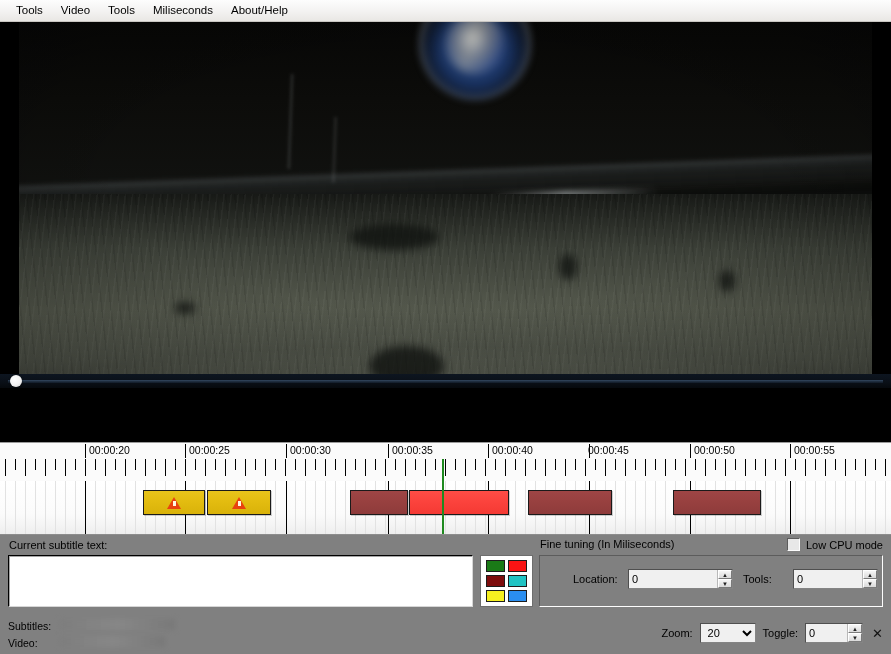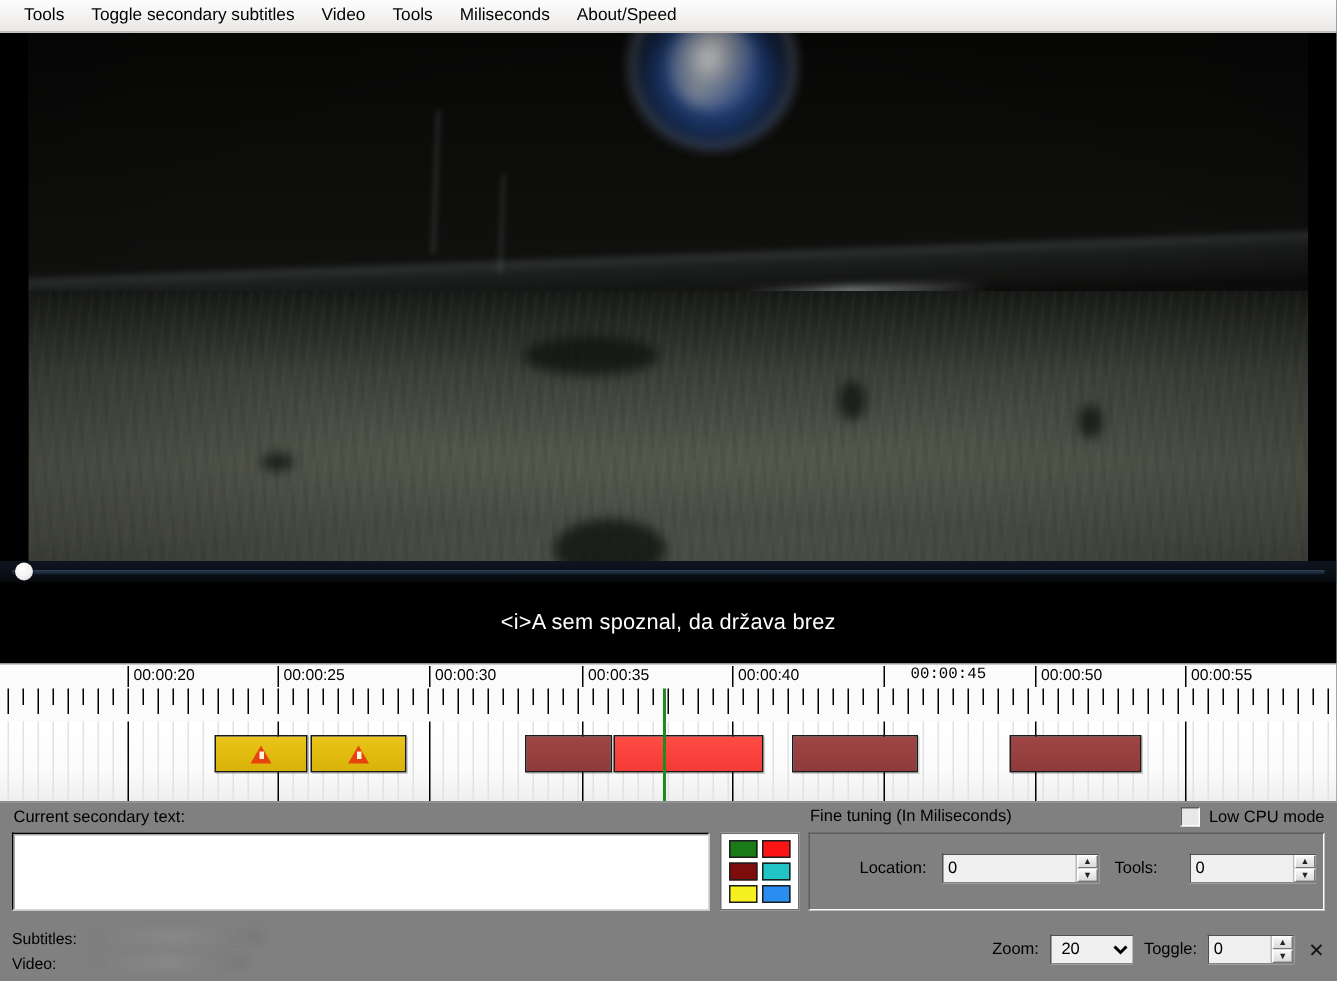--- a/index.html
+++ b/index.html
@@ -320,25 +320,24 @@
     line-height:13px; padding:0 2px; font-weight:400;
   }
 </style>
 </head>
 <body>
 
 <div id="app">
 
   <div id="menubar">
       <div class="menu-item">Tools</div>
-      <div class="menu-item">Toggle secondary subtitles</div>
       <div class="menu-item">Video</div>
       <div class="menu-item">Tools</div>
       <div class="menu-item">Miliseconds</div>
-      <div class="menu-item">About/Speed</div>
+      <div class="menu-item">About/Help</div>
     </div>
 
   <div id="video-pane">
     <div id="video-frame">
       <div class="vid-sky"></div>
       <div class="vid-emblem">
         <div class="vid-emblem-in"></div>
       </div>
       <div class="vid-post1"></div>
       <div class="vid-post2"></div>
@@ -356,37 +355,36 @@
       <div class="vid-vig"></div>
     </div>
 
     <div id="seekbar">
       <div id="seek-track"></div>
       <div id="seek-handle" style="left: 10.178px;"></div>
     </div>
   </div>
 
   <div id="subtitle-display">
-    <div>&lt;i&gt;A sem spoznal, da država brez</div>
   </div>
 
   <div id="timeline">
     <div id="tl-labels">
         <div class="tl-labeltick" style="left: 85px;"></div>
         <div class="tl-label" style="left: 85px;">00:00:20</div>
         <div class="tl-labeltick" style="left: 185px;"></div>
         <div class="tl-label" style="left: 185px;">00:00:25</div>
         <div class="tl-labeltick" style="left: 286px;"></div>
         <div class="tl-label" style="left: 286px;">00:00:30</div>
         <div class="tl-labeltick" style="left: 388px;"></div>
         <div class="tl-label" style="left: 388px;">00:00:35</div>
         <div class="tl-labeltick" style="left: 488px;"></div>
         <div class="tl-label" style="left: 488px;">00:00:40</div>
         <div class="tl-labeltick" style="left: 589px;"></div>
-        <div class="tl-label" style="left: 603px; font-family: Liberation Mono, monospace;">00:00:45</div>
+        <div class="tl-label" style="left: 584px;">00:00:45</div>
         <div class="tl-labeltick" style="left: 690px;"></div>
         <div class="tl-label" style="left: 690px;">00:00:50</div>
         <div class="tl-labeltick" style="left: 790px;"></div>
         <div class="tl-label" style="left: 790px;">00:00:55</div>
       </div>
     <div id="tl-ticks">
         <div class="tk tall" style="left: 5px;"></div>
         <div class="tk short" style="left: 15px;"></div>
         <div class="tk tall" style="left: 25px;"></div>
         <div class="tk short" style="left: 35px;"></div>
@@ -579,21 +577,21 @@
         </div>
         <div class="tl-block blk-dark" style="left: 350px; width: 58px;"></div>
         <div class="tl-block blk-red" style="left: 409px; width: 100px;"></div>
         <div class="tl-block blk-dark" style="left: 528px; width: 84px;"></div>
         <div class="tl-block blk-dark" style="left: 673px; width: 88px;"></div>
       </div>
     <div id="playhead" style="left: 442px;"></div>
   </div>
 
   <div id="editor">
-    <div class="panel-label" style="left:9px; top:4px;">Current secondary text:</div>
+    <div class="panel-label" style="left:9px; top:4px;">Current subtitle text:</div>
     <textarea id="subtitle-text-box" placeholder="" style=""></textarea>
 
     <div id="color-palette">
         <div class="sw" style="background: rgb(26, 122, 23);"></div>
         <div class="sw" style="background: rgb(250, 20, 20);"></div>
         <div class="sw" style="background: rgb(125, 13, 13);"></div>
         <div class="sw" style="background: rgb(33, 196, 196);"></div>
         <div class="sw" style="background: rgb(246, 240, 32);"></div>
         <div class="sw" style="background: rgb(42, 142, 240);"></div>
       </div>

